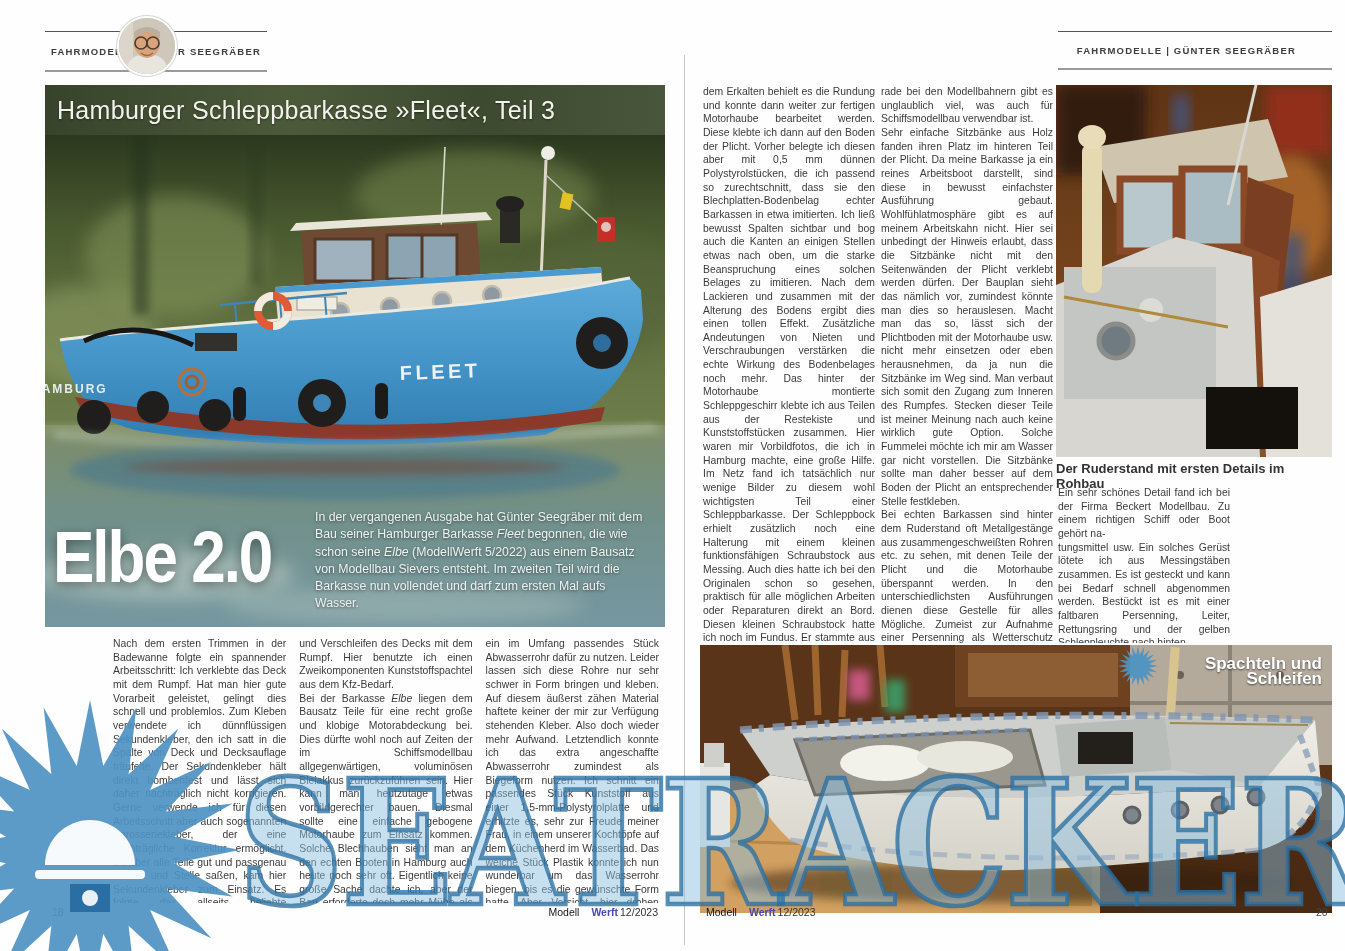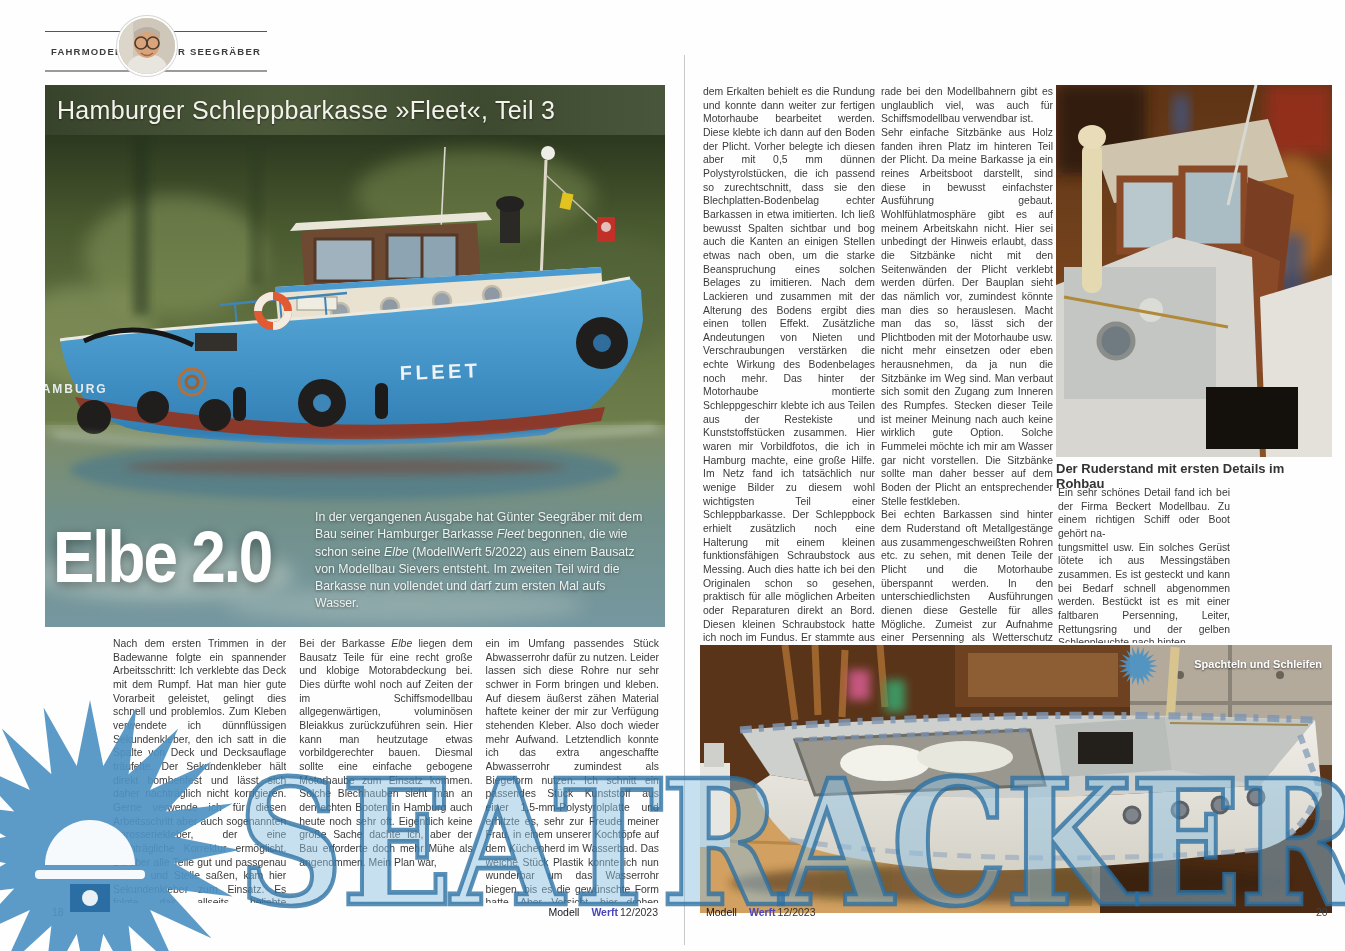--- a/index.html
+++ b/index.html
@@ -41,21 +41,21 @@
   .footerline{position:absolute;font-size:10.5px;color:#333;}
   .brand-a{font-weight:normal;color:#15151f;}
   .brand-b{font-weight:bold;color:#4946b8;padding-left:12px;}
   .issue{margin-left:2px;color:#333;}
 
   
   .photo{position:absolute;overflow:hidden;background:#70451f;}
   .photo-top{left:1056px;top:85px;width:276px;height:372px;}
   .photo-bottom{left:700px;top:645px;width:632px;height:268px;}
   .cap-overlay{position:absolute;right:10px;top:12px;width:130px;text-align:right;color:#fff;
-               font-weight:bold;font-size:11px;line-height:14.5px;text-shadow:0 1px 2px rgba(0,0,0,.6);}
+               font-weight:bold;font-size:17px;line-height:14.5px;text-shadow:0 1px 2px rgba(0,0,0,.6);}
 
   
   .wm{position:absolute;pointer-events:none;z-index:60;}
   .wm-text{left:238px;top:742px;font-family:"DejaVu Serif",serif;font-weight:bold;font-size:146px;
            letter-spacing:-2px;white-space:nowrap;color:rgba(140,193,226,.48);
            -webkit-text-stroke:4px rgba(44,112,162,.78);transform:scaleY(1.18);transform-origin:top left;}
 </style>
 </head>
 <body>
 
@@ -73,20 +73,23 @@
         <path d="M15,20 Q28,8 41,20 L41,14 Q28,4 15,14 Z" fill="#b9b0a2"></path>
         <circle cx="22" cy="25" r="6" fill="none" stroke="#4a3c30" stroke-width="1.6"></circle>
         <circle cx="34" cy="25" r="6" fill="none" stroke="#4a3c30" stroke-width="1.6"></circle>
         <line x1="28" y1="25" x2="28" y2="24" stroke="#4a3c30" stroke-width="1.6"></line>
         <path d="M22,35 Q28,40 34,35" fill="none" stroke="#9a6a4a" stroke-width="1.5"></path>
       </svg>
     </div>
     <span>GÜNTER SEEGRÄBER</span>
   </div>
 
+  <div class="hdr hdr-right">
+    <span>FAHRMODELLE | GÜNTER SEEGRÄBER</span>
+  </div>
 
   <div class="hero">
     <div class="kicker">Hamburger Schleppbarkasse »Fleet«, Teil 3</div>
     <div class="scene">
       <svg width="620" height="492" viewBox="0 0 620 492">
         <defs>
           <linearGradient id="foliage" x1="0" y1="0" x2="0" y2="1">
             <stop offset="0" stop-color="#2c381f"></stop>
               <stop offset=".3" stop-color="#49592f"></stop>
             <stop offset=".6" stop-color="#5e6e3e"></stop>
@@ -190,20 +193,21 @@
     <div class="standfirst">
         <p><span>In der vergangenen Ausgabe hat Günter Seegräber mit dem Bau seiner Hamburger Barkasse </span><span class="it">Fleet</span><span> begonnen, die wie schon seine </span><span class="it">Elbe</span><span> (ModellWerft 5/2022) aus einem Bausatz von Modellbau Sievers entsteht. Im zweiten Teil wird die Barkasse nun vollendet und darf zum ersten Mal aufs Wasser.</span></p>
       </div>
   </div>
 
   <div class="cols-left">
     <div class="colf">
         <p><span>Nach dem ersten Trimmen in der Badewanne folgte ein spannender Arbeitsschritt: Ich verklebte das Deck mit dem Rumpf. Hat man hier gute Vorarbeit geleistet, gelingt dies schnell und problemlos. Zum Kleben verwendete ich dünnflüssigen Sekundenkleber, den ich satt in die Spalte von Deck und Decksauflage träufelte. Der Sekundenkleber hält direkt bombenfest und lässt sich daher nachträglich nicht korrigieren. Gerne verwende ich für diesen Arbeitsschritt aber auch sogenannten Karosseriekleber, der eine nachträgliche Korrektur ermöglicht. Da aber alle Teile gut und passgenau an Ort und Stelle saßen, kam hier Sekundenkleber zum Einsatz. Es folgte das allseits beliebte Ausspachteln der Lücken</span></p>
       </div>
     <div class="colf">
+        <p><span>und Verschleifen des Decks mit dem Rumpf. Hier benutzte ich einen Zweikomponenten Kunststoffspachtel aus dem Kfz-Bedarf.</span></p>
         <p><span>Bei der Barkasse </span><span class="it">Elbe</span><span> liegen dem Bausatz Teile für eine recht große und klobige Motorabdeckung bei. Dies dürfte wohl noch auf Zeiten der im Schiffsmodellbau allgegenwärtigen, voluminösen Bleiakkus zurückzuführen sein. Hier kann man heutzutage etwas vorbildgerechter bauen. Diesmal sollte eine einfache gebogene Motorhaube zum Einsatz kommen. Solche Blechhauben sieht man an den echten Booten in Hamburg auch heute noch sehr oft. Eigentlich keine große Sache dachte ich, aber der Bau erforderte doch mehr Mühe als angenommen. Mein Plan war,</span></p>
       </div>
     <div class="colf">
         <p><span>ein im Umfang passendes Stück Abwasserrohr dafür zu nutzen. Leider lassen sich diese Rohre nur sehr schwer in Form bringen und kleben. Auf diesem äußerst zähen Material haftete keiner der mir zur Verfügung stehenden Kleber. Also doch wieder mehr Aufwand. Letztendlich konnte ich das extra angeschaffte Abwasserrohr zumindest als Biegeform nutzen. Ich schnitt ein passendes Stück Kunststoff aus einer 1,5-mm-Polystyrolplatte und erhitzte es, sehr zur Freude meiner Frau, in einem unserer Kochtöpfe auf dem Küchenherd im Wasserbad. Das weiche Stück Plastik konnte ich nun wunderbar um das Wasserrohr biegen, bis es die gewünschte Form hatte. Aber Vorsicht, hier drohen heiße Finger! Nach</span></p>
       </div>
   </div>
 
   <div class="pagenum" style="left:52px;top:906px;">18</div>
   <div class="footerline" style="left:430px;top:906px;width:228px;text-align:right;">
     <span class="brand-a">Modell</span><span class="brand-b">Werft</span><span class="issue">12/2023</span>

